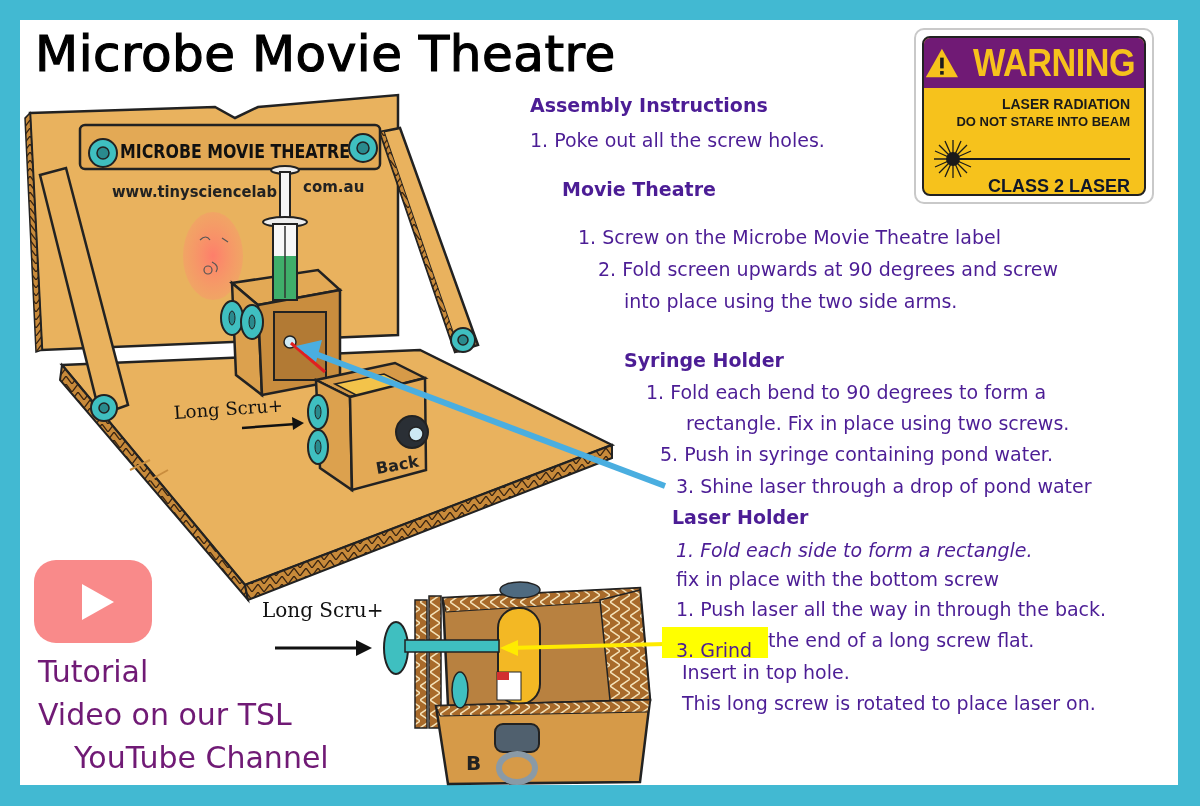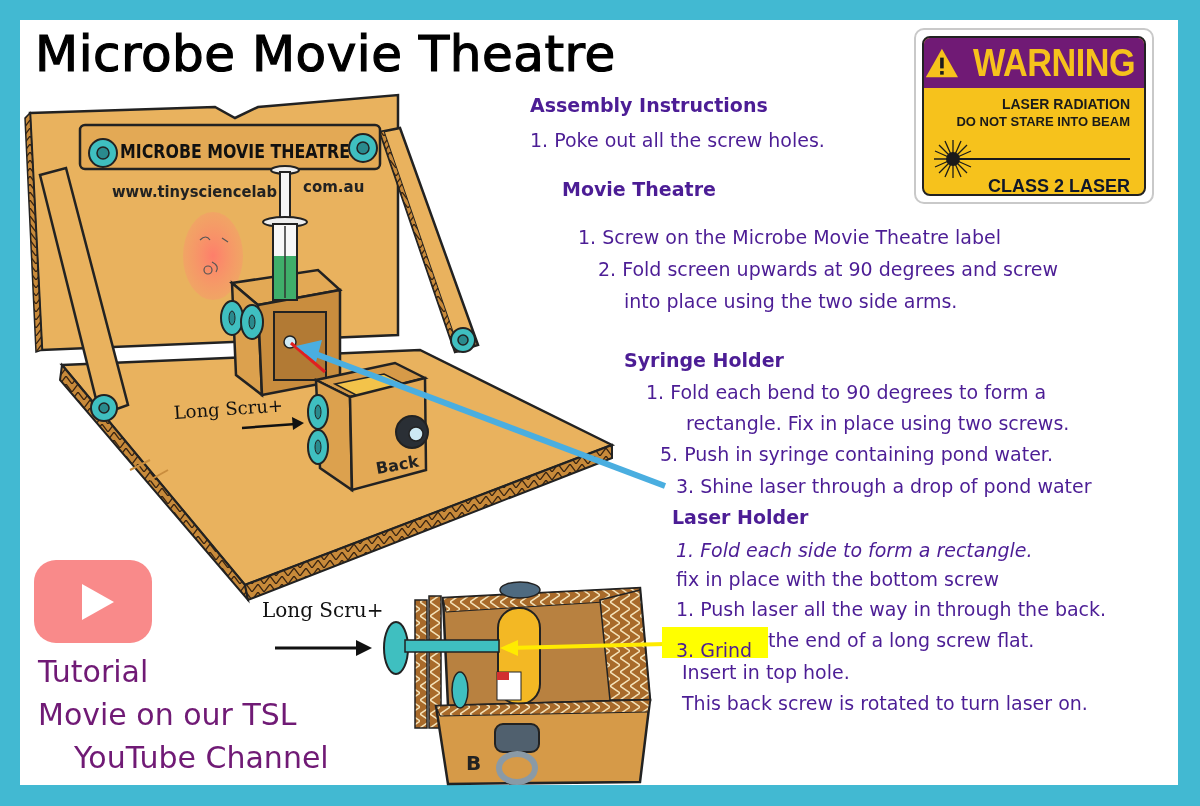--- a/index.html
+++ b/index.html
@@ -276,21 +276,21 @@
 <div class="txt p" style="left:676px; top:475px;">3. Shine laser through a drop of pond water</div>
 
 <div class="txt h" style="left:672px; top:506px;">Laser Holder</div>
 <div class="txt p" style="left:676px; top:539px;font-style:italic;">1. Fold each side to form a rectangle.</div>
 <div class="txt p" style="left:676px; top:568px;">fix in place with the bottom screw</div>
 <div class="txt p" style="left:676px; top:598px;">1. Push laser all the way in through the back.</div>
 <div class="hl"></div>
 <div class="txt p" style="left:676px; top:629px;margin-top:10px;">3. Grind</div>
 <div class="txt p" style="left:768px; top:629px;">the end of a long screw flat.</div>
 <div class="txt p" style="left:682px; top:661px;">Insert in top hole.</div>
-<div class="txt p" style="left:682px; top:692px;">This back screw is rotated to turn laser on.</div>
+<div class="txt p" style="left:682px; top:692px;">This long screw is rotated to place laser on.</div>
 
 <svg class="yt" viewBox="0 0 118 83">
   <rect x="0" y="0" width="118" height="83" rx="22" fill="#f98a8a"></rect>
   <polygon points="48,24 48,60 80,42" fill="#ffffff"></polygon>
 </svg>
 <div class="tut" style="top:654px;">Tutorial</div>
-<div class="tut" style="top:697px;">Movie on our TSL</div>
+<div class="tut" style="top:697px;">Video on our TSL</div>
 <div class="tut" style="left:46px; top:740px;margin-left:28px;">YouTube Channel</div>
 
 </body></html>

